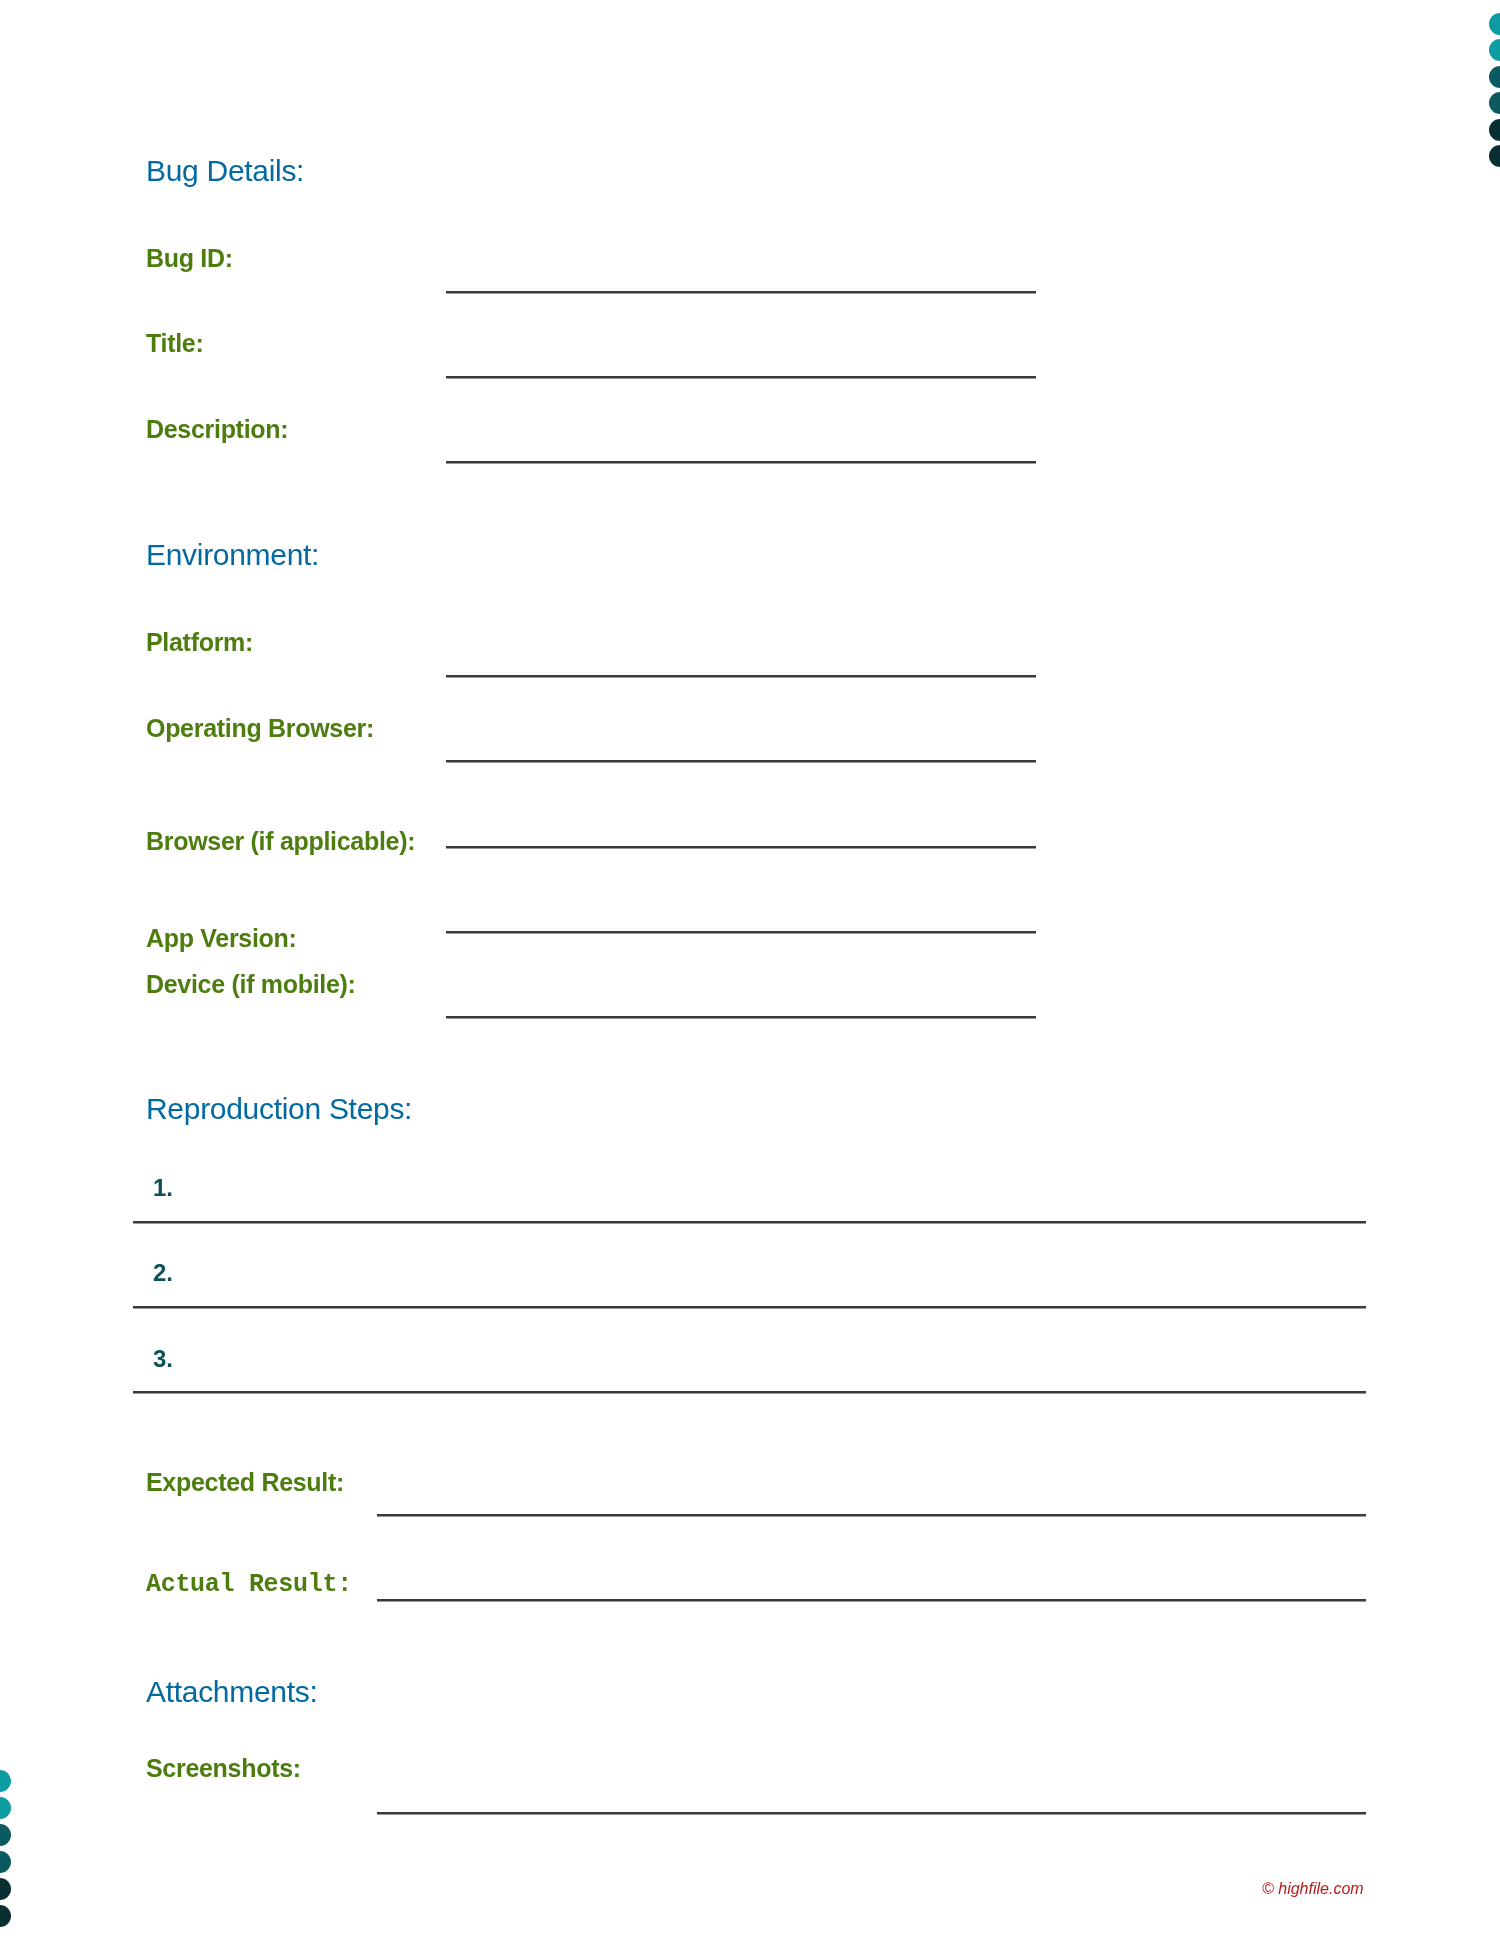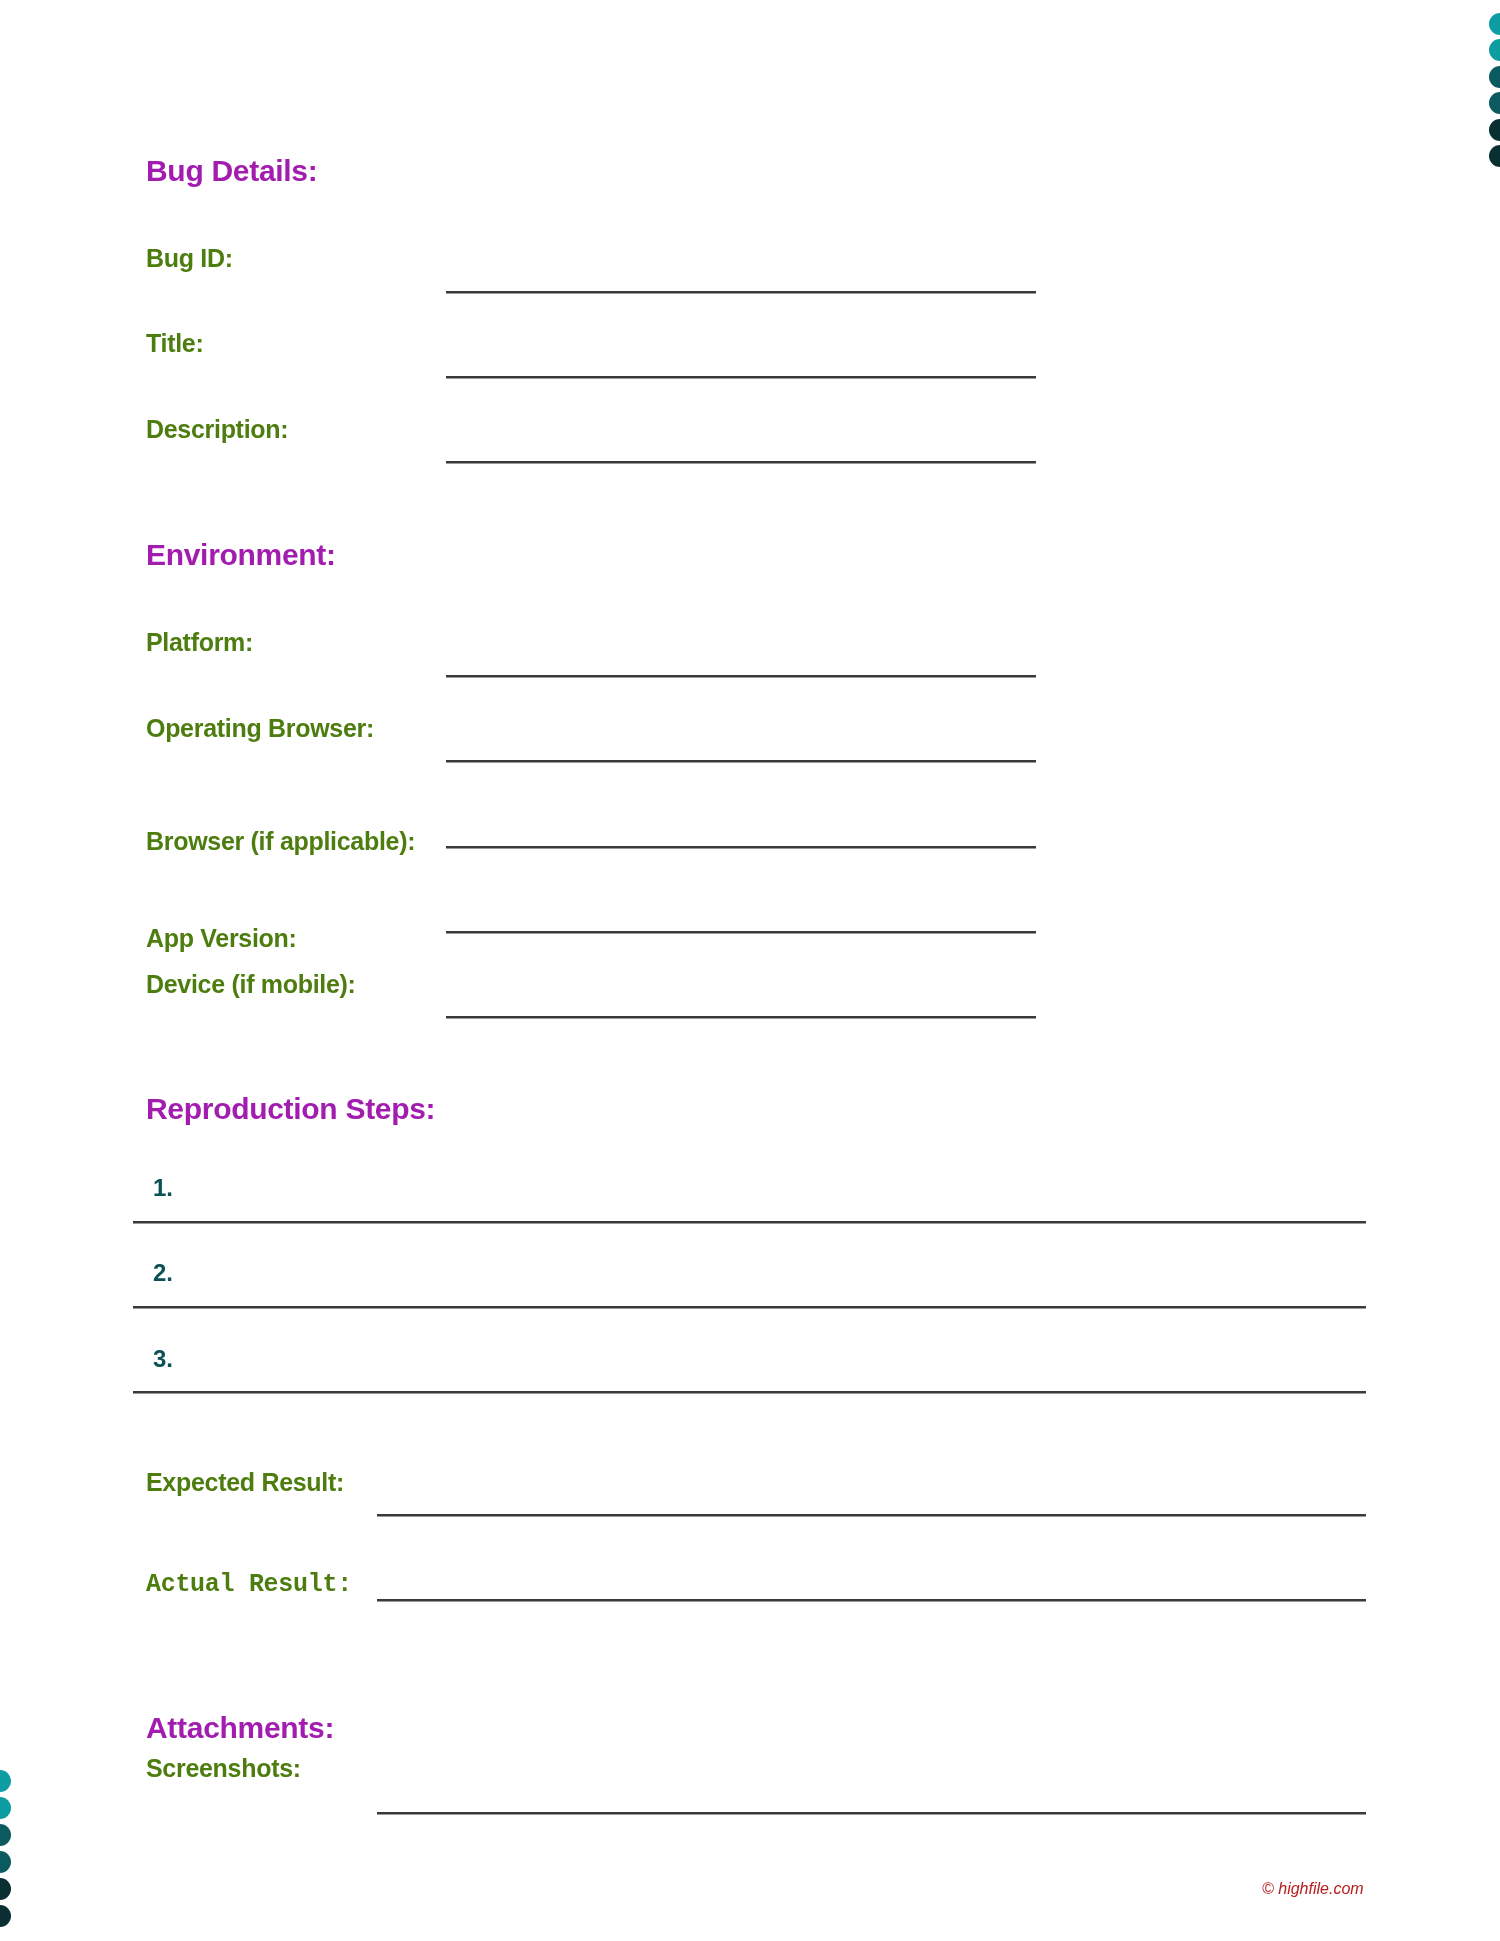--- a/index.html
+++ b/index.html
@@ -1,19 +1,19 @@
 <!DOCTYPE html>
 <html><head>
   <meta charset="utf-8">
   <style>
     html, body { margin: 0; padding: 0; background: #ffffff; }
     body { width: 1500px; height: 1941px; position: relative; overflow: hidden;
            font-family: "Liberation Sans", "DejaVu Sans", sans-serif; color: #000; }
-    .section-heading { position: absolute; left: 146px; font-size: 30px; font-weight: bold;
-                       color: #a21caf; letter-spacing: -0.3px; line-height: 1; }
+    .section-heading { position: absolute; left: 146px; font-size: 30px; font-weight: normal;
+                       color: #0369a1; letter-spacing: -0.3px; line-height: 1; }
     .field-label { position: absolute; left: 146px; font-size: 25px; font-weight: bold;
                    color: #4d7c0f; line-height: 1; letter-spacing: -0.3px; }
     .field-line { position: absolute; height: 2px; background: #3a3a3a;
                   box-shadow: 0 1px 0 #9a9a9a; }
     .step-num { position: absolute; left: 153px; font-size: 24px; font-weight: bold;
                 color: #0b5155; line-height: 1; }
     .dot { position: absolute; width: 22px; height: 22px; border-radius: 50%; }
     .footer { position: absolute; left: 1262px; top: 1881px; font-size: 16px; color: #b91c1c;
               line-height: 1; font-style: italic; }
   </style>
@@ -85,19 +85,19 @@
 
 <div>
   <div class="field-label" style="top:1470px;">Expected Result:</div>
   <div class="field-line" style="left:377px; width:989px; top:1514px;"></div>
 
   <div class="field-label" style="top:1572px;font-family:Liberation Mono, monospace;">Actual Result:</div>
   <div class="field-line" style="left:377px; width:989px; top:1599px;"></div>
 </div>
 
 <div>
-  <div class="section-heading" style="top:1677px;margin-top:36px;">Attachments:</div>
+  <div class="section-heading" style="top:1677px;">Attachments:</div>
 
   <div class="field-label" style="top:1756px;">Screenshots:</div>
   <div class="field-line" style="left:377px; width:989px; top:1812px;"></div>
 </div>
 
 <div class="footer">© highfile.com</div>
 
 </body></html>

